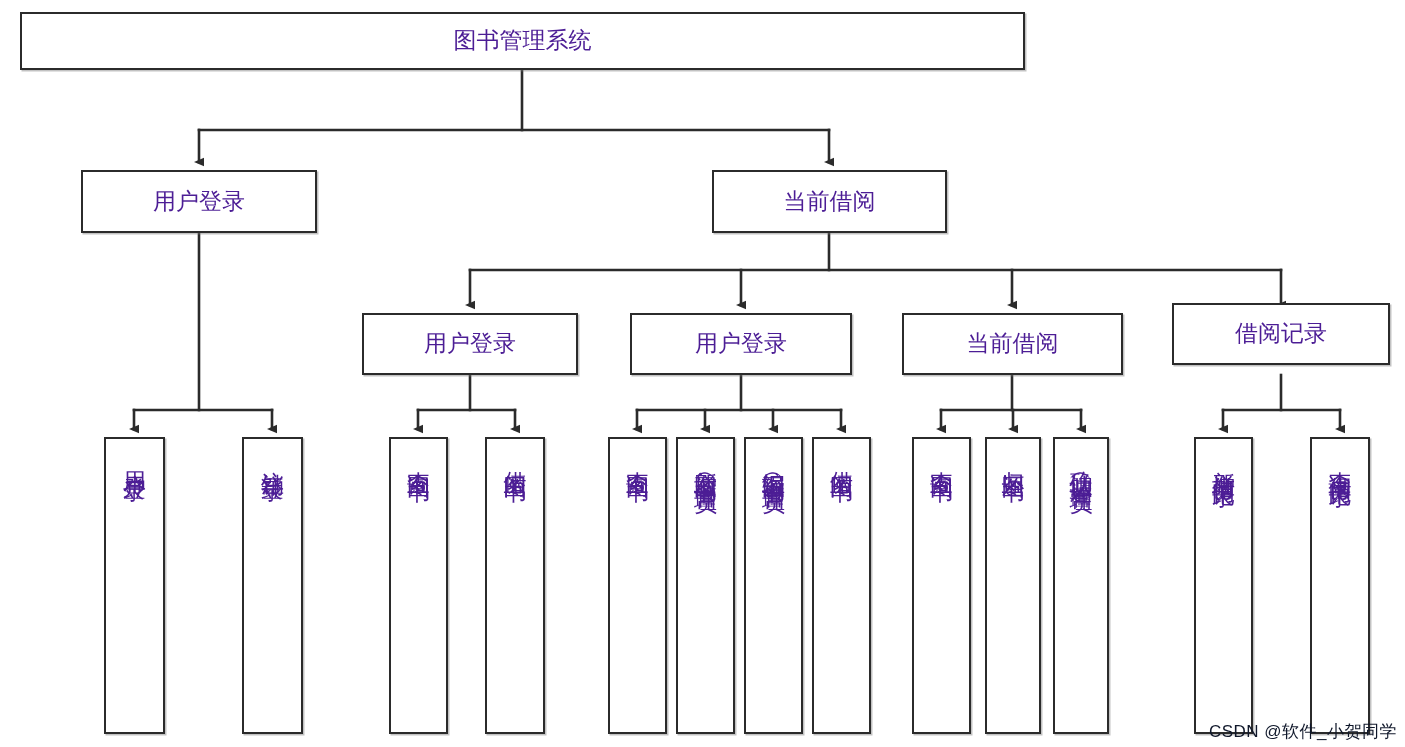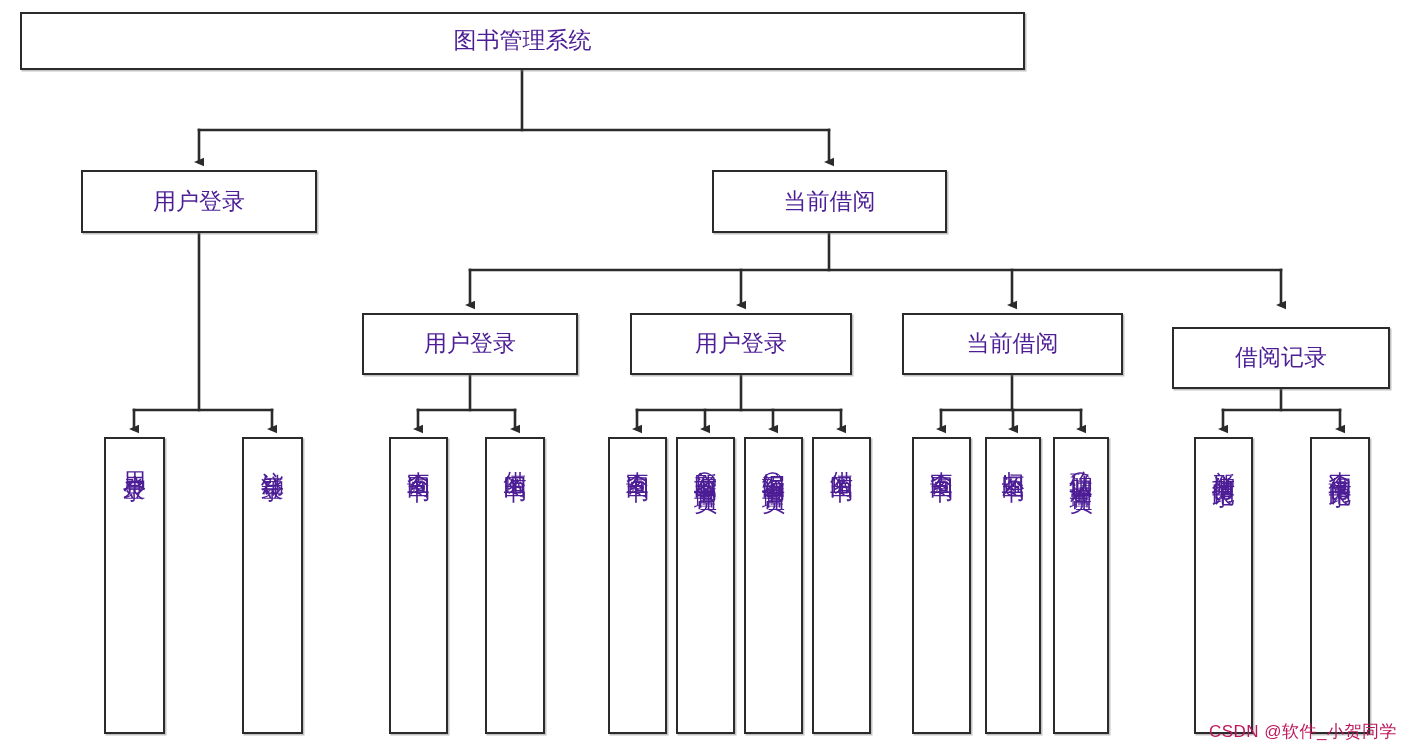--- a/index.html
+++ b/index.html
@@ -55,21 +55,21 @@
     text-orientation: upright;
     font-size: 23px;
     letter-spacing: 3px;
     line-height: 1;
   }
   #watermark {
     position: absolute;
     right: 8px;
     bottom: 4px;
     font-size: 17px;
-    color: #be185d;
+    color: #0f172a;
     letter-spacing: 0.5px;
     white-space: nowrap;
   }
 </style>
 </head>
 <body>
 
 <div id="canvas">
 
   <svg id="wires" viewBox="0 0 1405 747" xmlns="http://www.w3.org/2000/svg">
@@ -135,21 +135,21 @@
 
   <div class="node h" style="left:362px; top:313px; width:216px; height:62px;">
     <span class="label">用户登录</span>
   </div>
   <div class="node h" style="left:630px; top:313px; width:222px; height:62px;">
     <span class="label">用户登录</span>
   </div>
   <div class="node h" style="left:902px; top:313px; width:221px; height:62px;">
     <span class="label">当前借阅</span>
   </div>
-  <div class="node h" style="left:1172px; top:327px; width:218px; height:62px;">
+  <div class="node h" style="left:1172px; top:303px; width:218px; height:62px;">
     <span class="label">借阅记录</span>
   </div>
 
   <div class="node v" style="left:104px; top:437px; width:61px; height:297px;">
     <span class="label">用户登录</span>
   </div>
   <div class="node v" style="left:242px; top:437px; width:61px; height:297px;">
     <span class="label">注销登录</span>
   </div>
 

